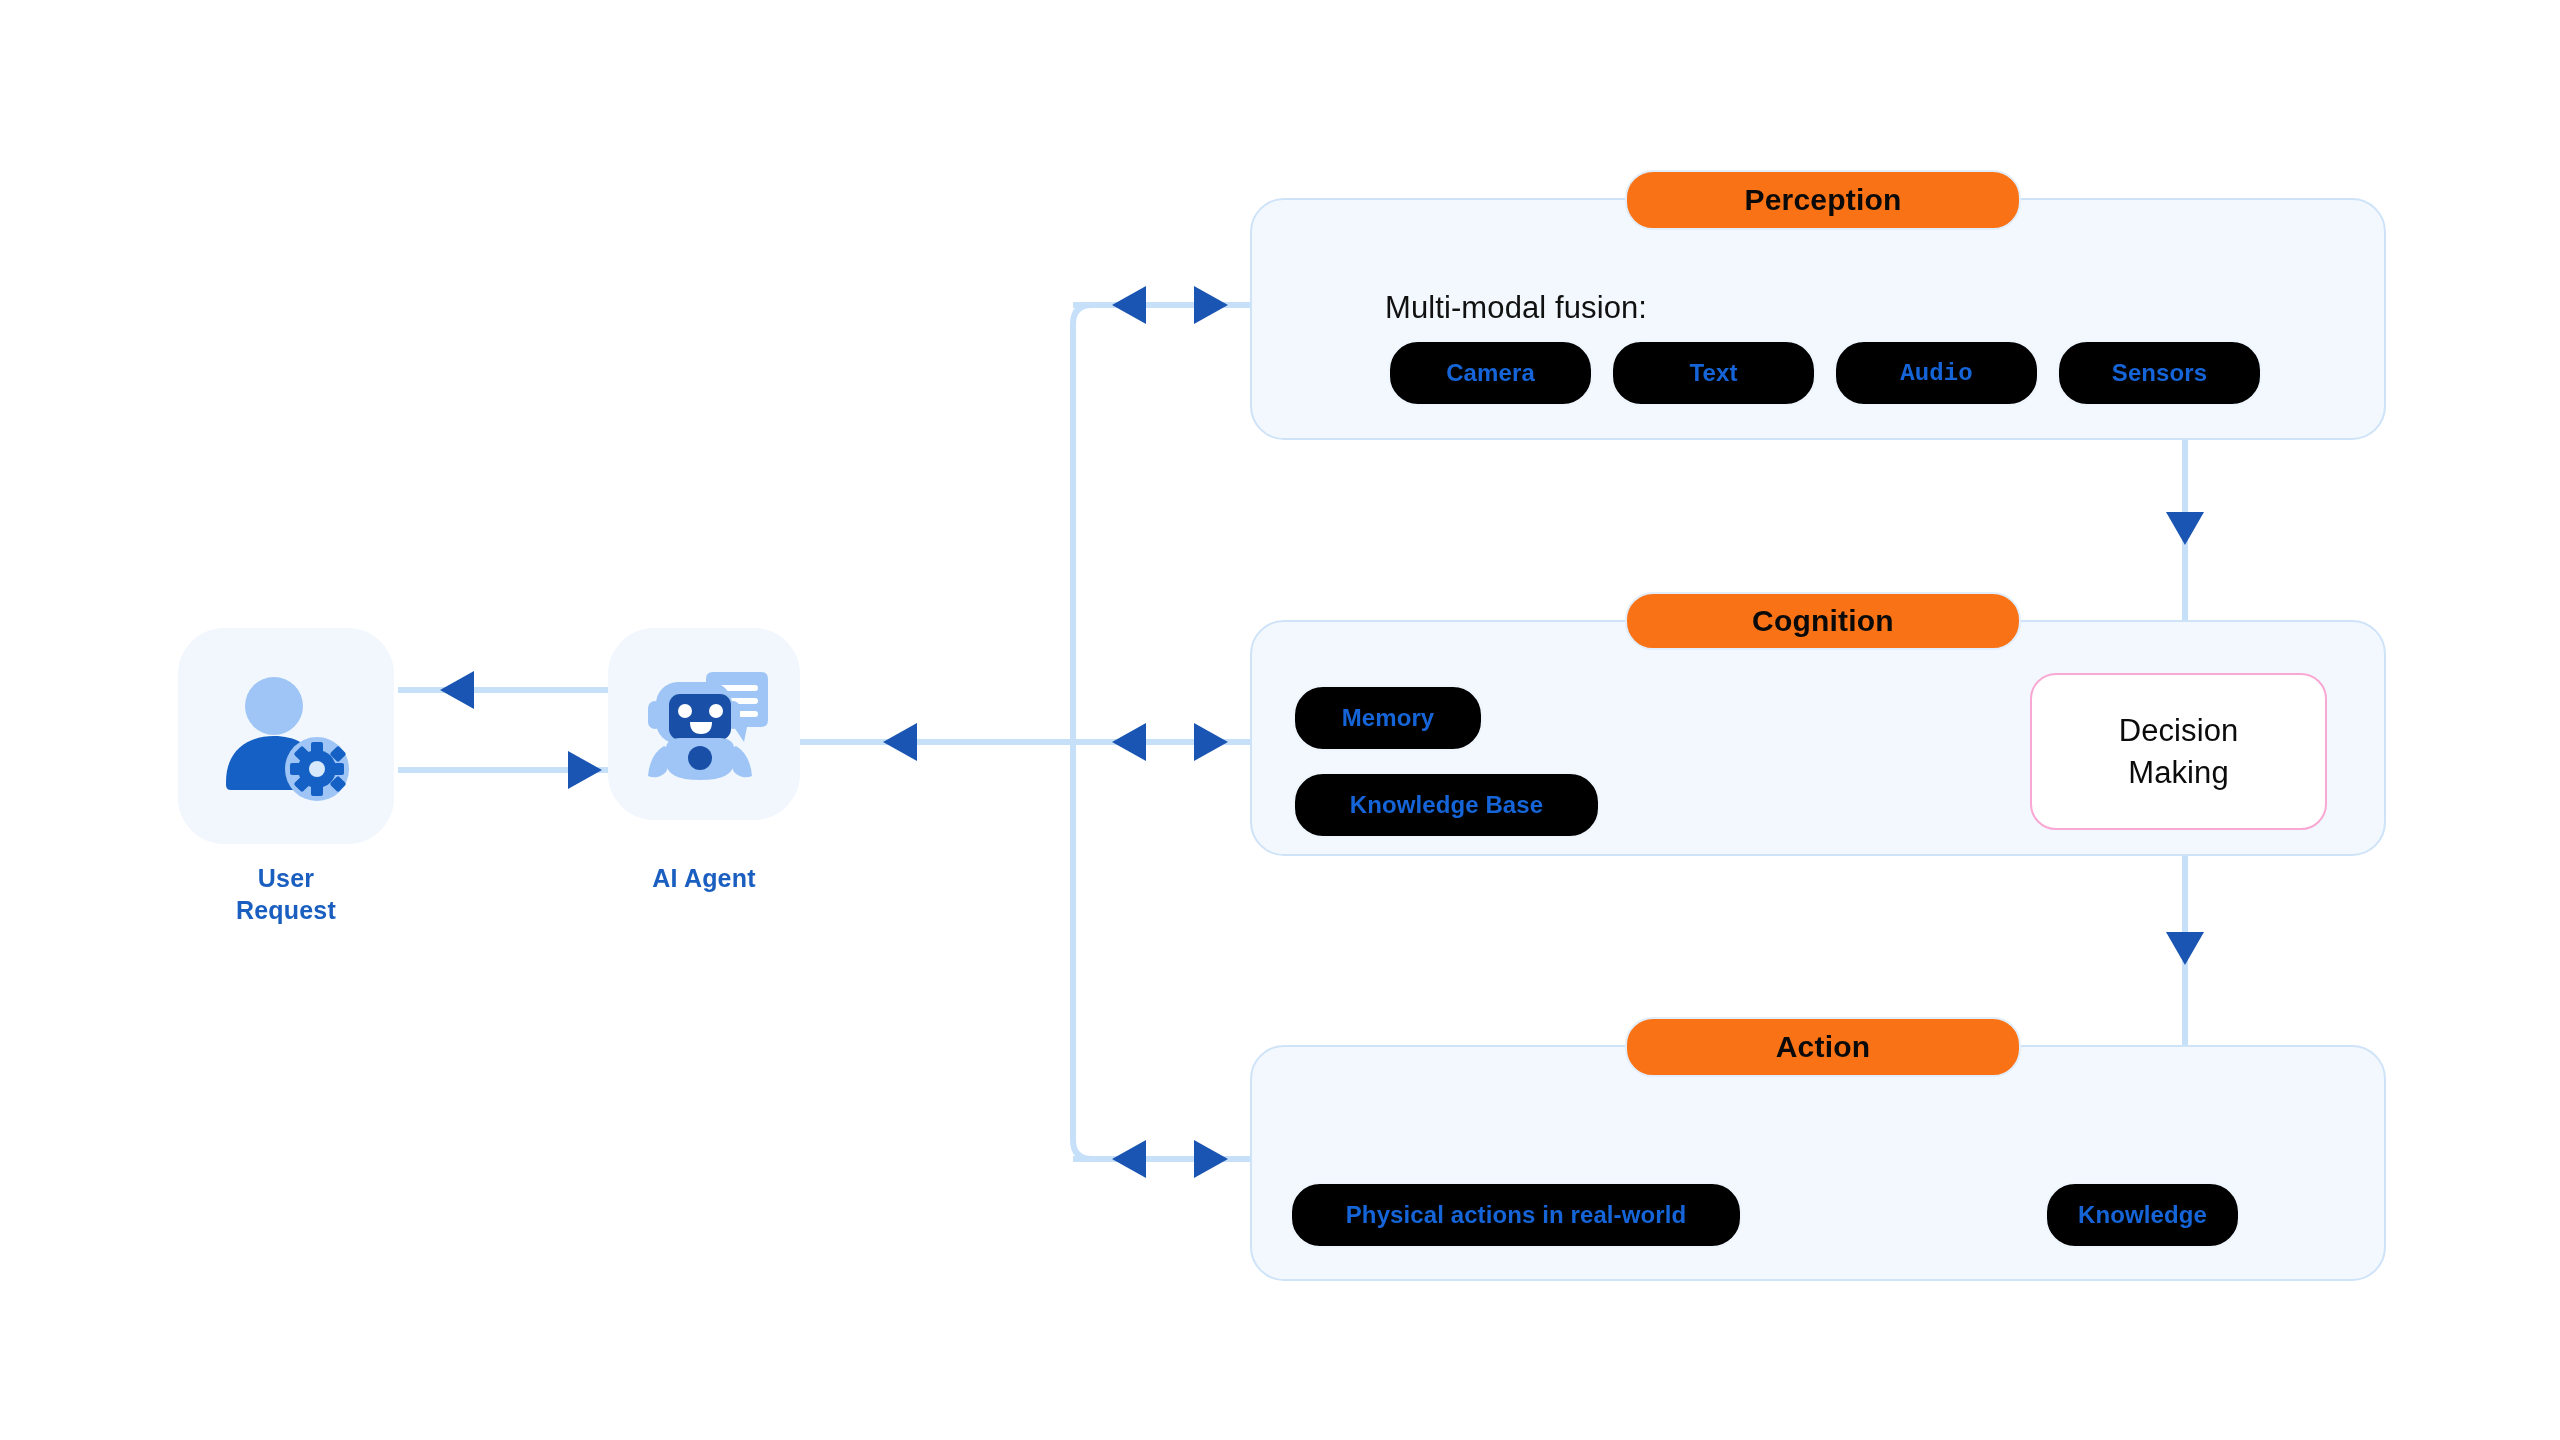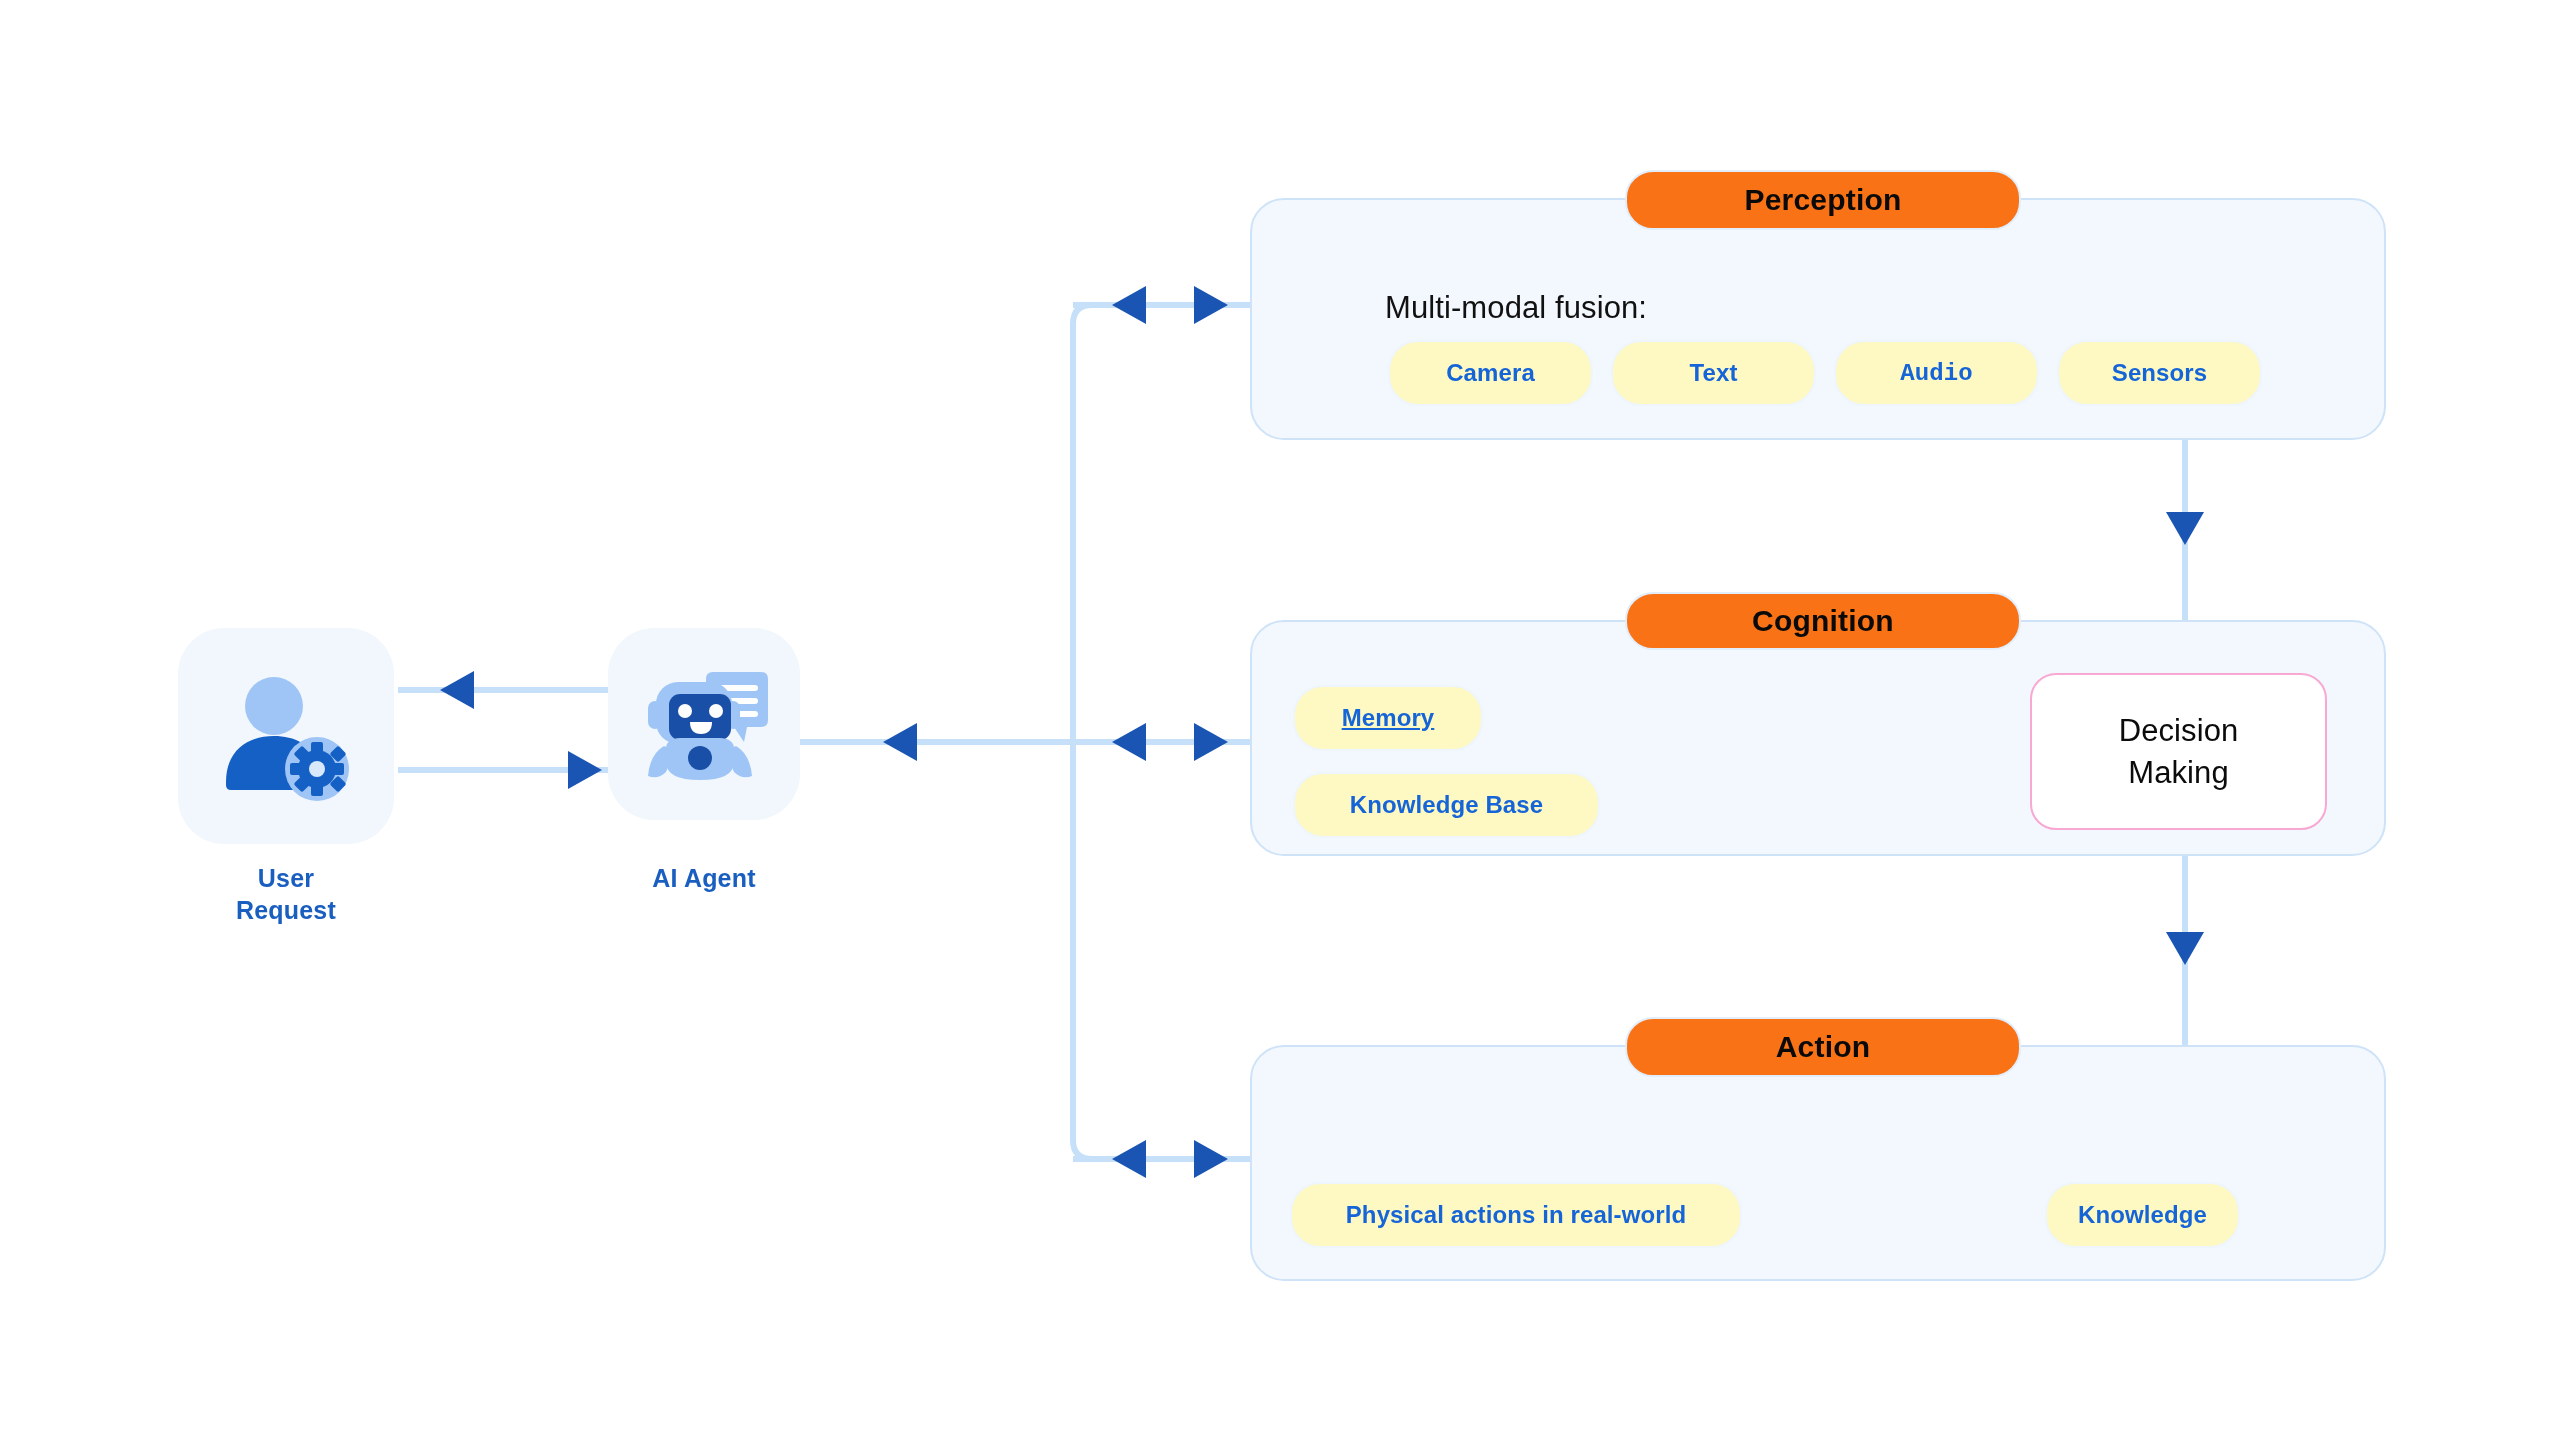--- a/index.html
+++ b/index.html
@@ -56,21 +56,21 @@
   .panel-heading{
     position:absolute;
     color:#111111;
     font-size:31px;
     letter-spacing:.1px;
   }
 
   
   .chip{
     position:absolute;
-    background:#fef9c3;
+    background:#000000;
     border:2px solid #eef5fc;
     border-radius:30px;
     box-sizing:border-box;
     display:flex;align-items:center;justify-content:center;
     color:#1565d8;
     font-weight:bold;
     font-size:24px;
     letter-spacing:.1px;
     z-index:5;
     white-space:nowrap;
@@ -196,21 +196,21 @@
   <div class="panel-heading" style="left:1385px;top:278px;margin-top:12px;">Multi-modal fusion:</div>
 
   <div class="chip" style="left:1388px;top:340px;width:205px;height:66px;">Camera</div>
   <div class="chip" style="left:1611px;top:340px;width:205px;height:66px;">Text</div>
   <div class="chip" style="left:1834px;top:340px;width:205px;height:66px;font-family:Liberation Mono, monospace;">Audio</div>
   <div class="chip" style="left:2057px;top:340px;width:205px;height:66px;">Sensors</div>
 
   <div class="panel" style="left:1250px;top:620px;width:1136px;height:236px;"></div>
   <div class="panel-title" style="left:1625px;top:592px;width:396px;height:58px;">Cognition</div>
 
-  <div class="chip" style="left:1293px;top:685px;width:190px;height:66px;text-decoration:underline;">Memory</div>
+  <div class="chip" style="left:1293px;top:685px;width:190px;height:66px;">Memory</div>
   <div class="chip" style="left:1293px;top:772px;width:307px;height:66px;">Knowledge Base</div>
 
   <div class="boxcard" style="left:2030px;top:673px;width:297px;height:157px;">Decision
 Making</div>
 
   <div class="panel" style="left:1250px;top:1045px;width:1136px;height:236px;"></div>
   <div class="panel-title" style="left:1625px;top:1017px;width:396px;height:60px;">Action</div>
 
   <div class="chip" style="left:1290px;top:1182px;width:452px;height:66px;">Physical actions in real-world</div>
   <div class="chip" style="left:2045px;top:1182px;width:195px;height:66px;">Knowledge</div>

